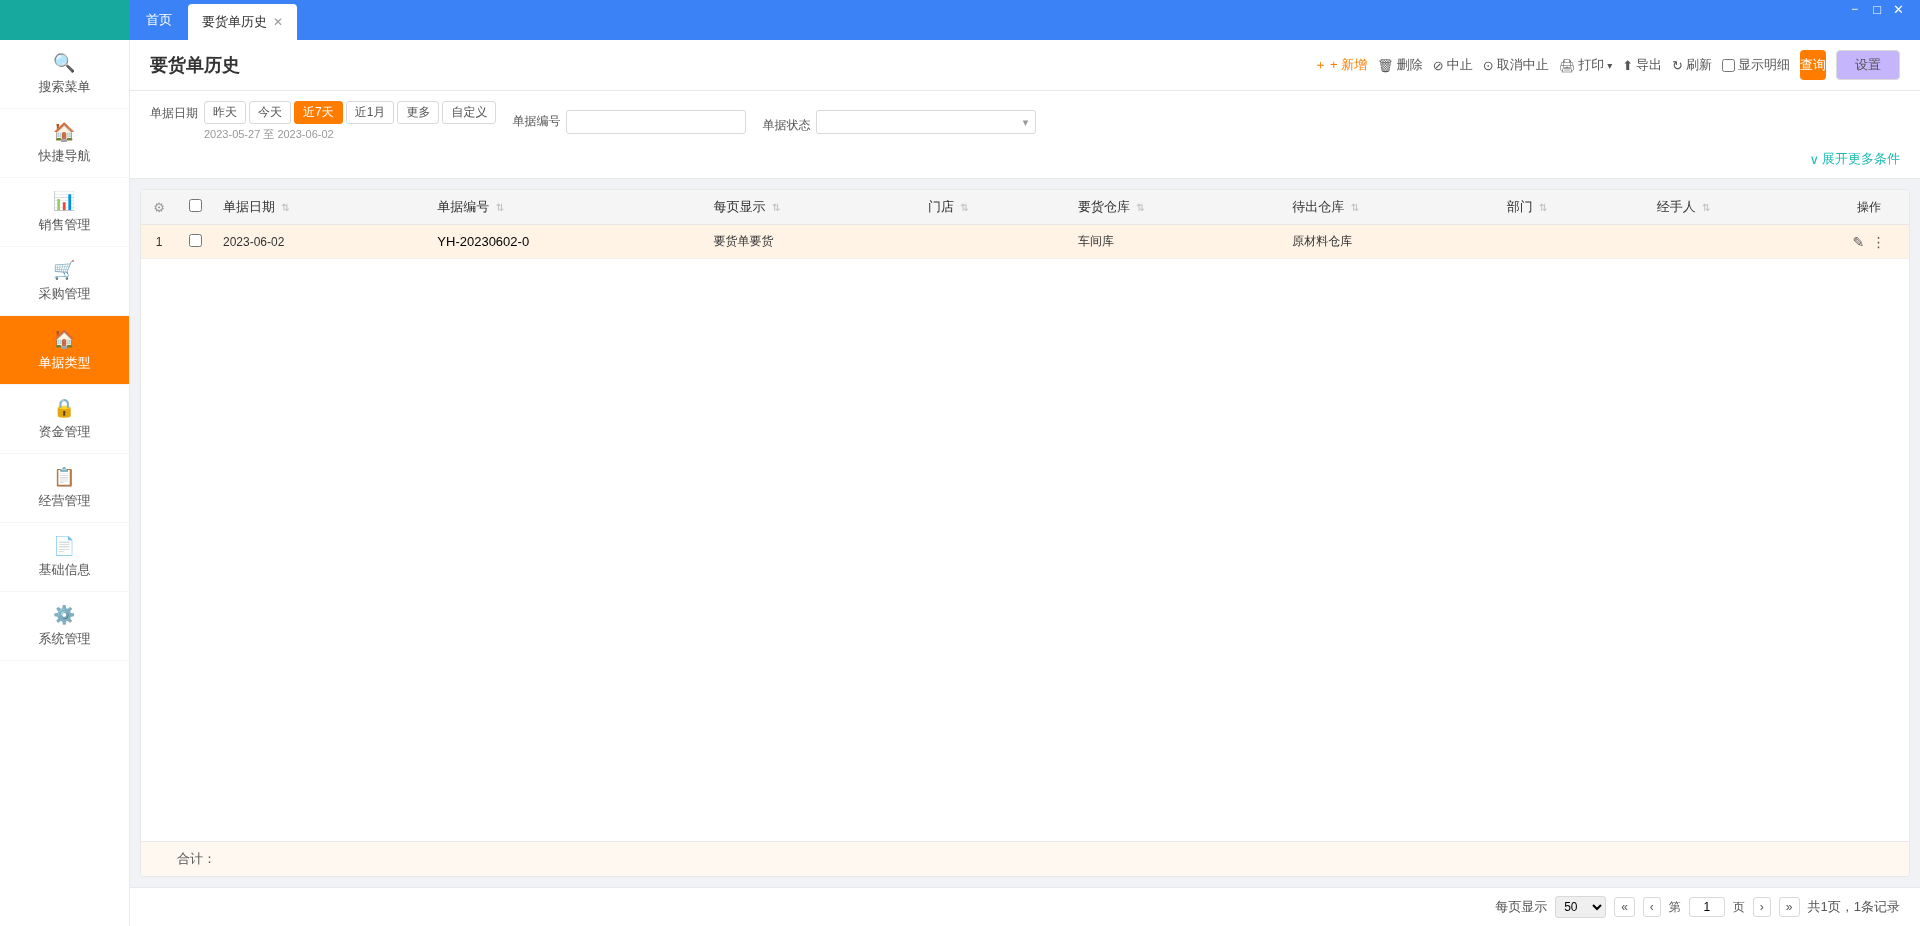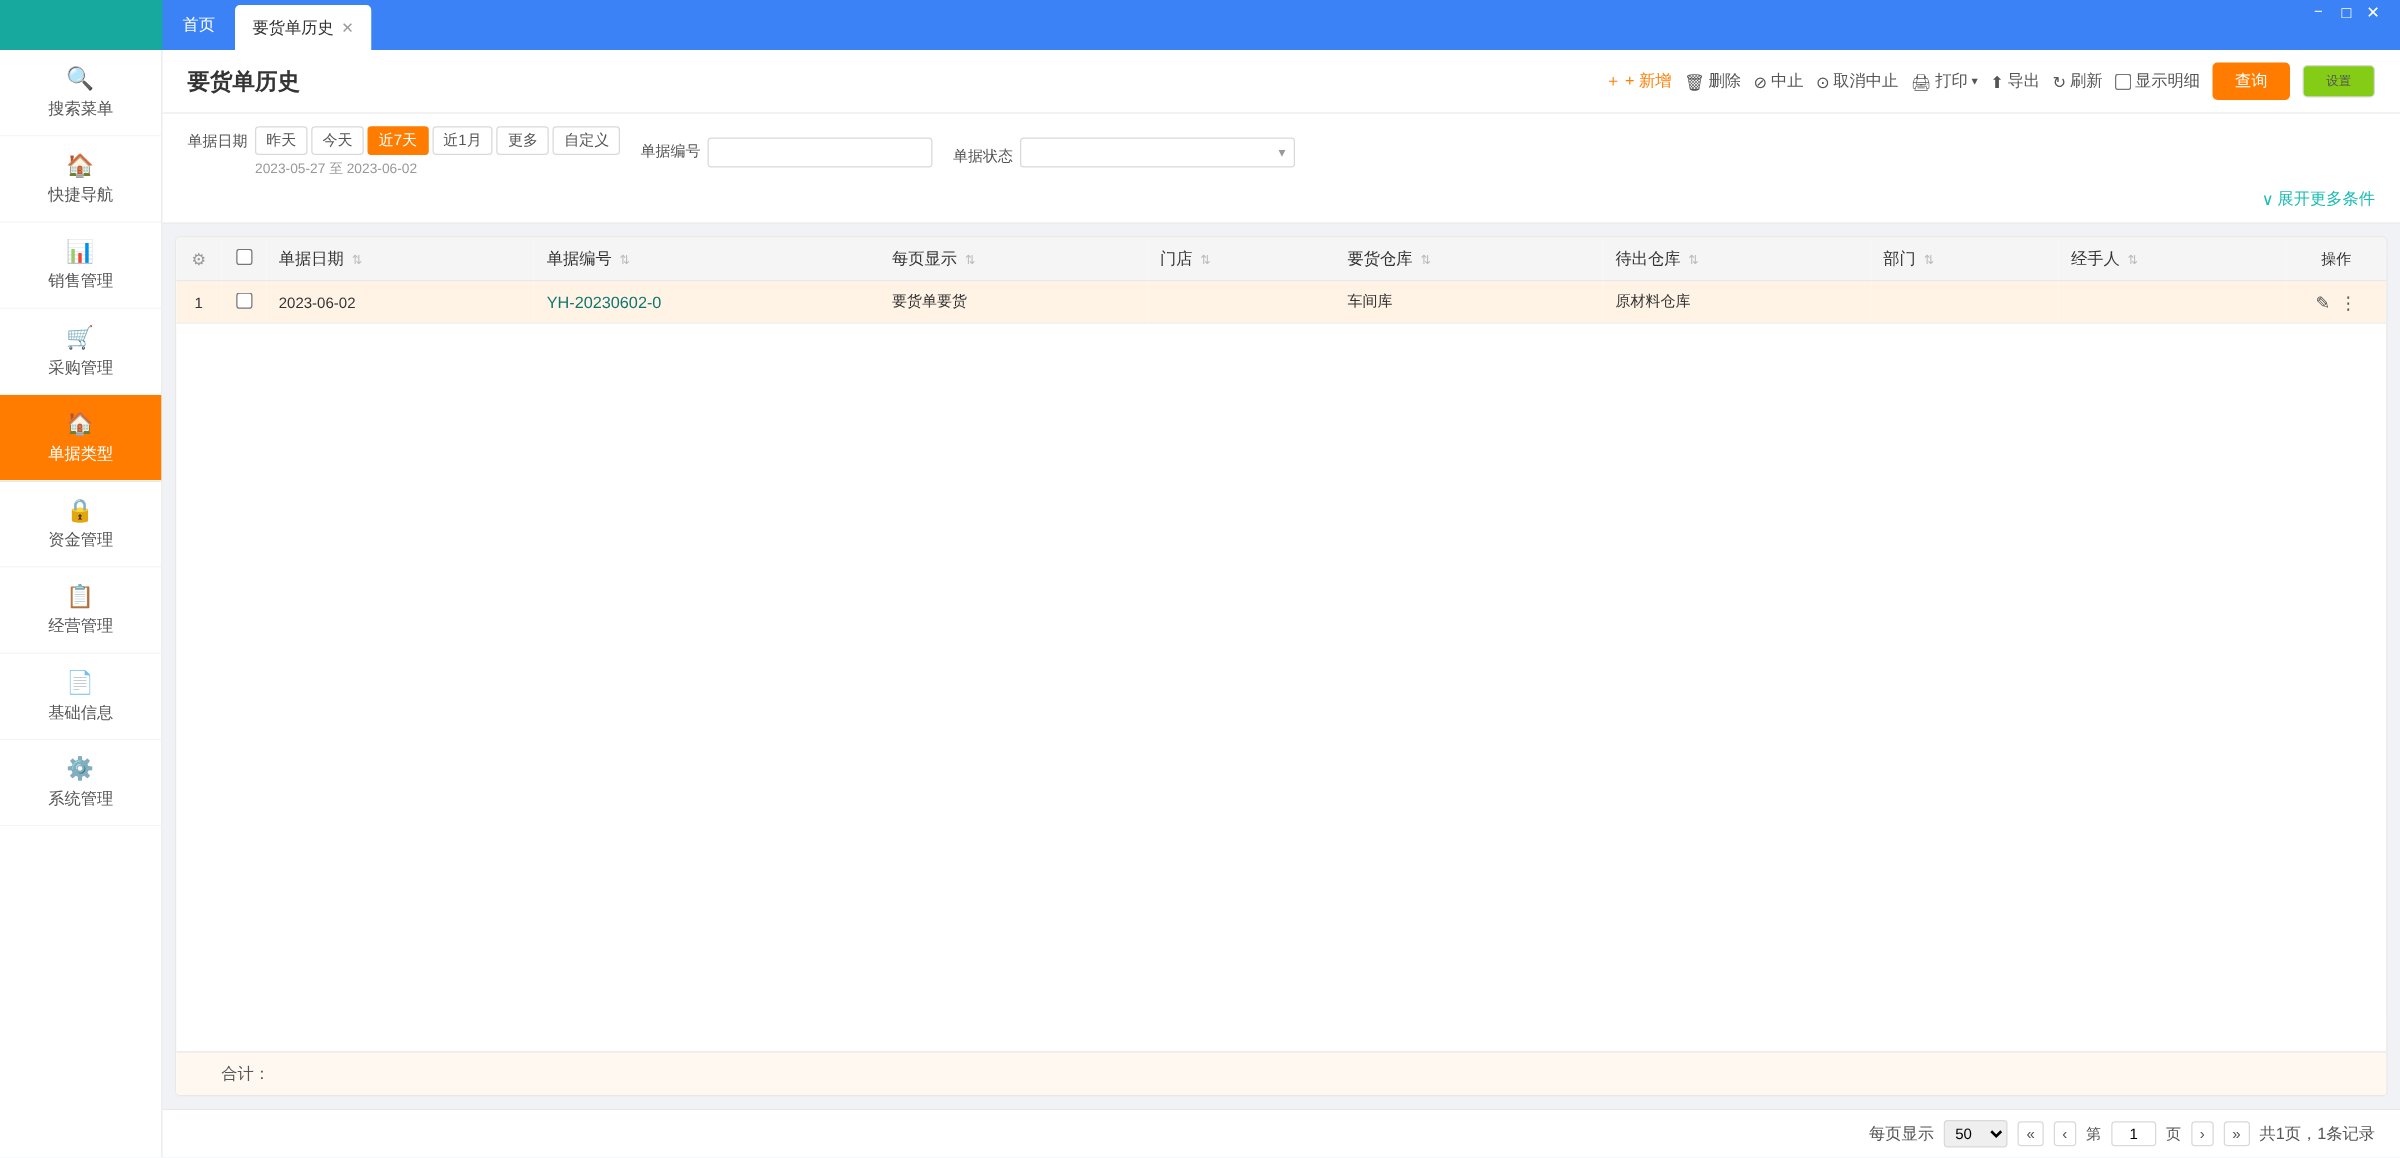--- a/index.html
+++ b/index.html
@@ -66,33 +66,33 @@
       align-items: center;
       gap: 3px;
       cursor: pointer;
       color: #555;
       font-size: 12px;
     }
     .btn-query {
       background: #ff7c00;
       color: #fff;
       border: none;
-      padding: 6px 18px;
+      padding: 6px 0;
       border-radius: 4px;
       cursor: pointer;
       font-size: 13px;
     }
     .btn-settings {
-      background: #84cc16;
+      background: #c4b5fd;
       color: #555;
       border: 1px solid #d9d9d9;
       padding: 5px 18px;
       border-radius: 4px;
       cursor: pointer;
-      font-size: 10px;
+      font-size: 13px;
     }
     .date-btn {
       padding: 2px 8px;
       border: 1px solid #d9d9d9;
       border-radius: 3px;
       cursor: pointer;
       font-size: 12px;
       color: #555;
       background: #fff;
     }
@@ -157,21 +157,21 @@
     tbody tr {
       border-bottom: 1px solid #f0f0f0;
     }
     tbody tr.highlighted { background: #fff3e6; }
     tbody td {
       padding: 8px 10px;
       font-size: 12px;
       color: #333;
     }
     .link-text {
-      color: #0f766e;
+      color: #000000;
       cursor: pointer;
       text-decoration: none;
     }
     .op-icon { cursor: pointer; color: #555; font-size: 14px; margin: 0 2px; }
     .pagination-btn {
       border: 1px solid #d9d9d9;
       background: #fff;
       border-radius: 3px;
       padding: 2px 6px;
       cursor: pointer;

